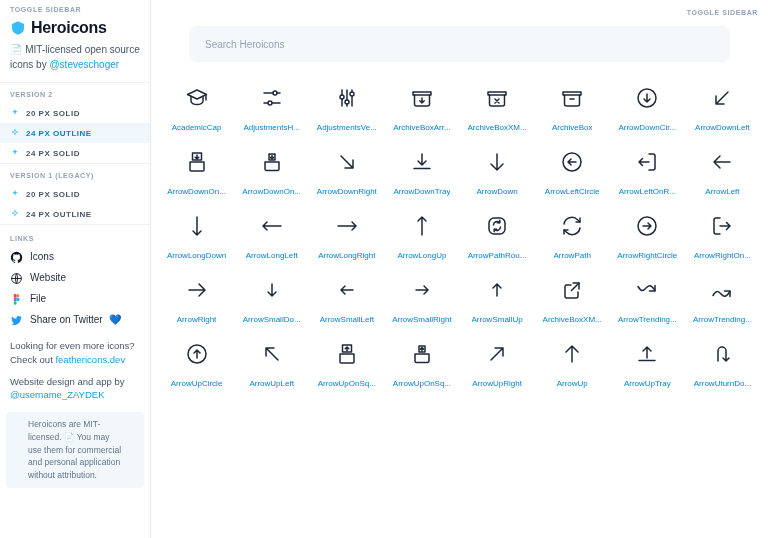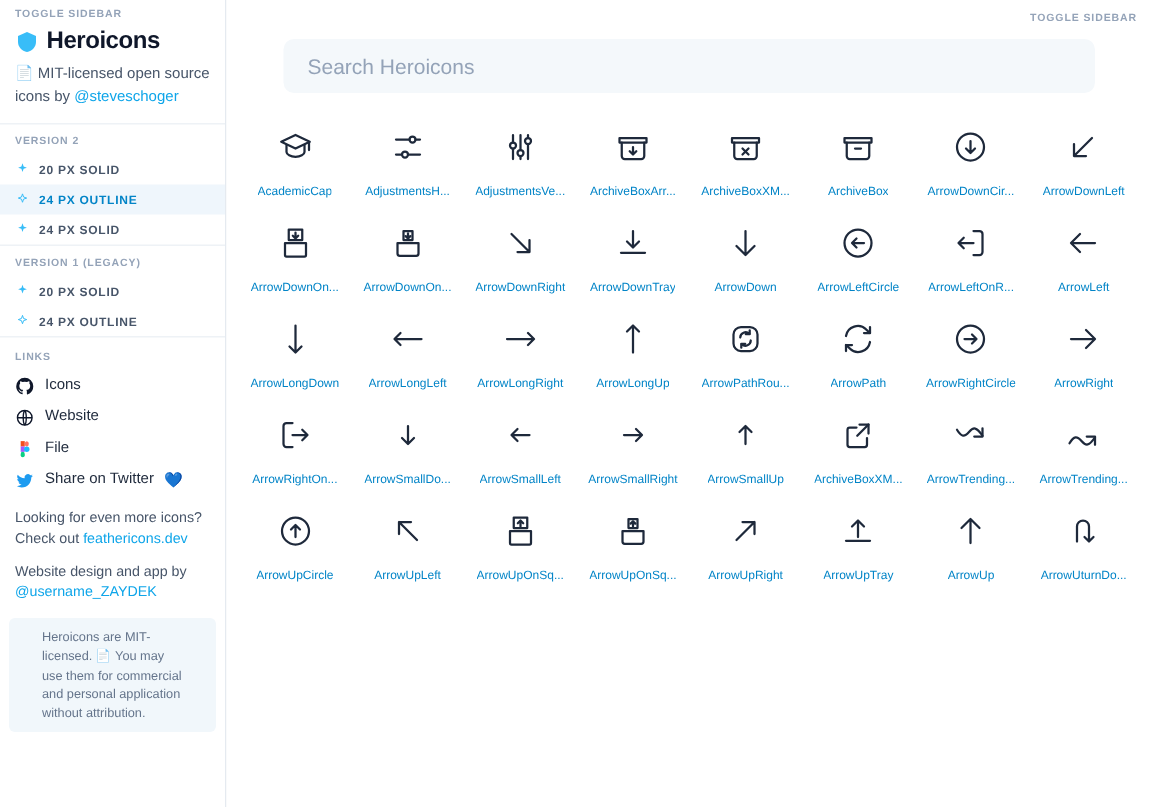--- a/index.html
+++ b/index.html
@@ -135,21 +135,21 @@
   .search-box {
     height: 36px;
     background: #f4f8fb;
     border-radius: 7px;
     display: flex;
     align-items: center;
     padding: 0 14px;
   }
   .search-box input {
     border: 0; outline: none; background: transparent;
-    font-size: 14px; color: #334155; width: 100%;
+    font-size: 10px; color: #334155; width: 100%;
     font-family: "Liberation Sans", sans-serif;
   }
   .search-box input::placeholder { color: #94a3b8; }
 
   .grid {
     display: grid;
     grid-template-columns: repeat(8, 1fr);
     row-gap: 0px;
     padding: 14px 8px 0 8px;
   }
@@ -506,33 +506,33 @@
             <svg viewBox="0 0 24 24" fill="none" stroke="currentColor" stroke-width="1.5" stroke-linecap="round" stroke-linejoin="round">
               <circle cx="12" cy="12" r="9"></circle>
               <path d="M8 12h8m0 0-3-3m3 3-3 3"></path>
             </svg>
           </div>
           <div class="name">ArrowRightCircle</div>
         </div>
         <div class="cell">
           <div class="glyph">
             <svg viewBox="0 0 24 24" fill="none" stroke="currentColor" stroke-width="1.5" stroke-linecap="round" stroke-linejoin="round">
-              <path d="M4 12h16m0 0-6-6m6 6-6 6"></path>
-            </svg>
-          </div>
-          <div class="name">ArrowRight</div>
-        </div>
-        <div class="cell">
-          <div class="glyph">
-            <svg viewBox="0 0 24 24" fill="none" stroke="currentColor" stroke-width="1.5" stroke-linecap="round" stroke-linejoin="round">
               <path d="M10 4H6a2 2 0 0 0-2 2v12a2 2 0 0 0 2 2h4"></path>
               <path d="M10 12h10m0 0-3.5-3.5M20 12l-3.5 3.5"></path>
             </svg>
           </div>
           <div class="name">ArrowRightOn...</div>
+        </div>
+        <div class="cell">
+          <div class="glyph">
+            <svg viewBox="0 0 24 24" fill="none" stroke="currentColor" stroke-width="1.5" stroke-linecap="round" stroke-linejoin="round">
+              <path d="M4 12h16m0 0-6-6m6 6-6 6"></path>
+            </svg>
+          </div>
+          <div class="name">ArrowRight</div>
         </div>
         <div class="cell">
           <div class="glyph">
             <svg viewBox="0 0 24 24" fill="none" stroke="currentColor" stroke-width="1.5" stroke-linecap="round" stroke-linejoin="round">
               <path d="M12 6v12m0 0 4-4m-4 4-4-4"></path>
             </svg>
           </div>
           <div class="name">ArrowSmallDo...</div>
         </div>
         <div class="cell">
@@ -628,33 +628,33 @@
           <div class="glyph">
             <svg viewBox="0 0 24 24" fill="none" stroke="currentColor" stroke-width="1.5" stroke-linecap="round" stroke-linejoin="round">
               <path d="M6 18 18 6m0 0h-8m8 0v8"></path>
             </svg>
           </div>
           <div class="name">ArrowUpRight</div>
         </div>
         <div class="cell">
           <div class="glyph">
             <svg viewBox="0 0 24 24" fill="none" stroke="currentColor" stroke-width="1.5" stroke-linecap="round" stroke-linejoin="round">
+              <path d="M12 20V4m0 0 6 6m-6-6-6 6"></path>
+            </svg>
+          </div>
+          <div class="name">ArrowUp</div>
+        </div>
+        <div class="cell">
+          <div class="glyph">
+            <svg viewBox="0 0 24 24" fill="none" stroke="currentColor" stroke-width="1.5" stroke-linecap="round" stroke-linejoin="round">
               <path d="M12 16V5m0 0 4 4m-4-4-4 4"></path>
               <path d="M4 18.5h16"></path>
             </svg>
           </div>
           <div class="name">ArrowUpTray</div>
-        </div>
-        <div class="cell">
-          <div class="glyph">
-            <svg viewBox="0 0 24 24" fill="none" stroke="currentColor" stroke-width="1.5" stroke-linecap="round" stroke-linejoin="round">
-              <path d="M12 20V4m0 0 6 6m-6-6-6 6"></path>
-            </svg>
-          </div>
-          <div class="name">ArrowUp</div>
         </div>
         <div class="cell">
           <div class="glyph">
             <svg viewBox="0 0 24 24" fill="none" stroke="currentColor" stroke-width="1.5" stroke-linecap="round" stroke-linejoin="round">
               <path d="M8 19V9a4 4 0 0 1 8 0v10m0 0 3-3m-3 3-3-3"></path>
             </svg>
           </div>
           <div class="name">ArrowUturnDo...</div>
         </div>
       </div>

